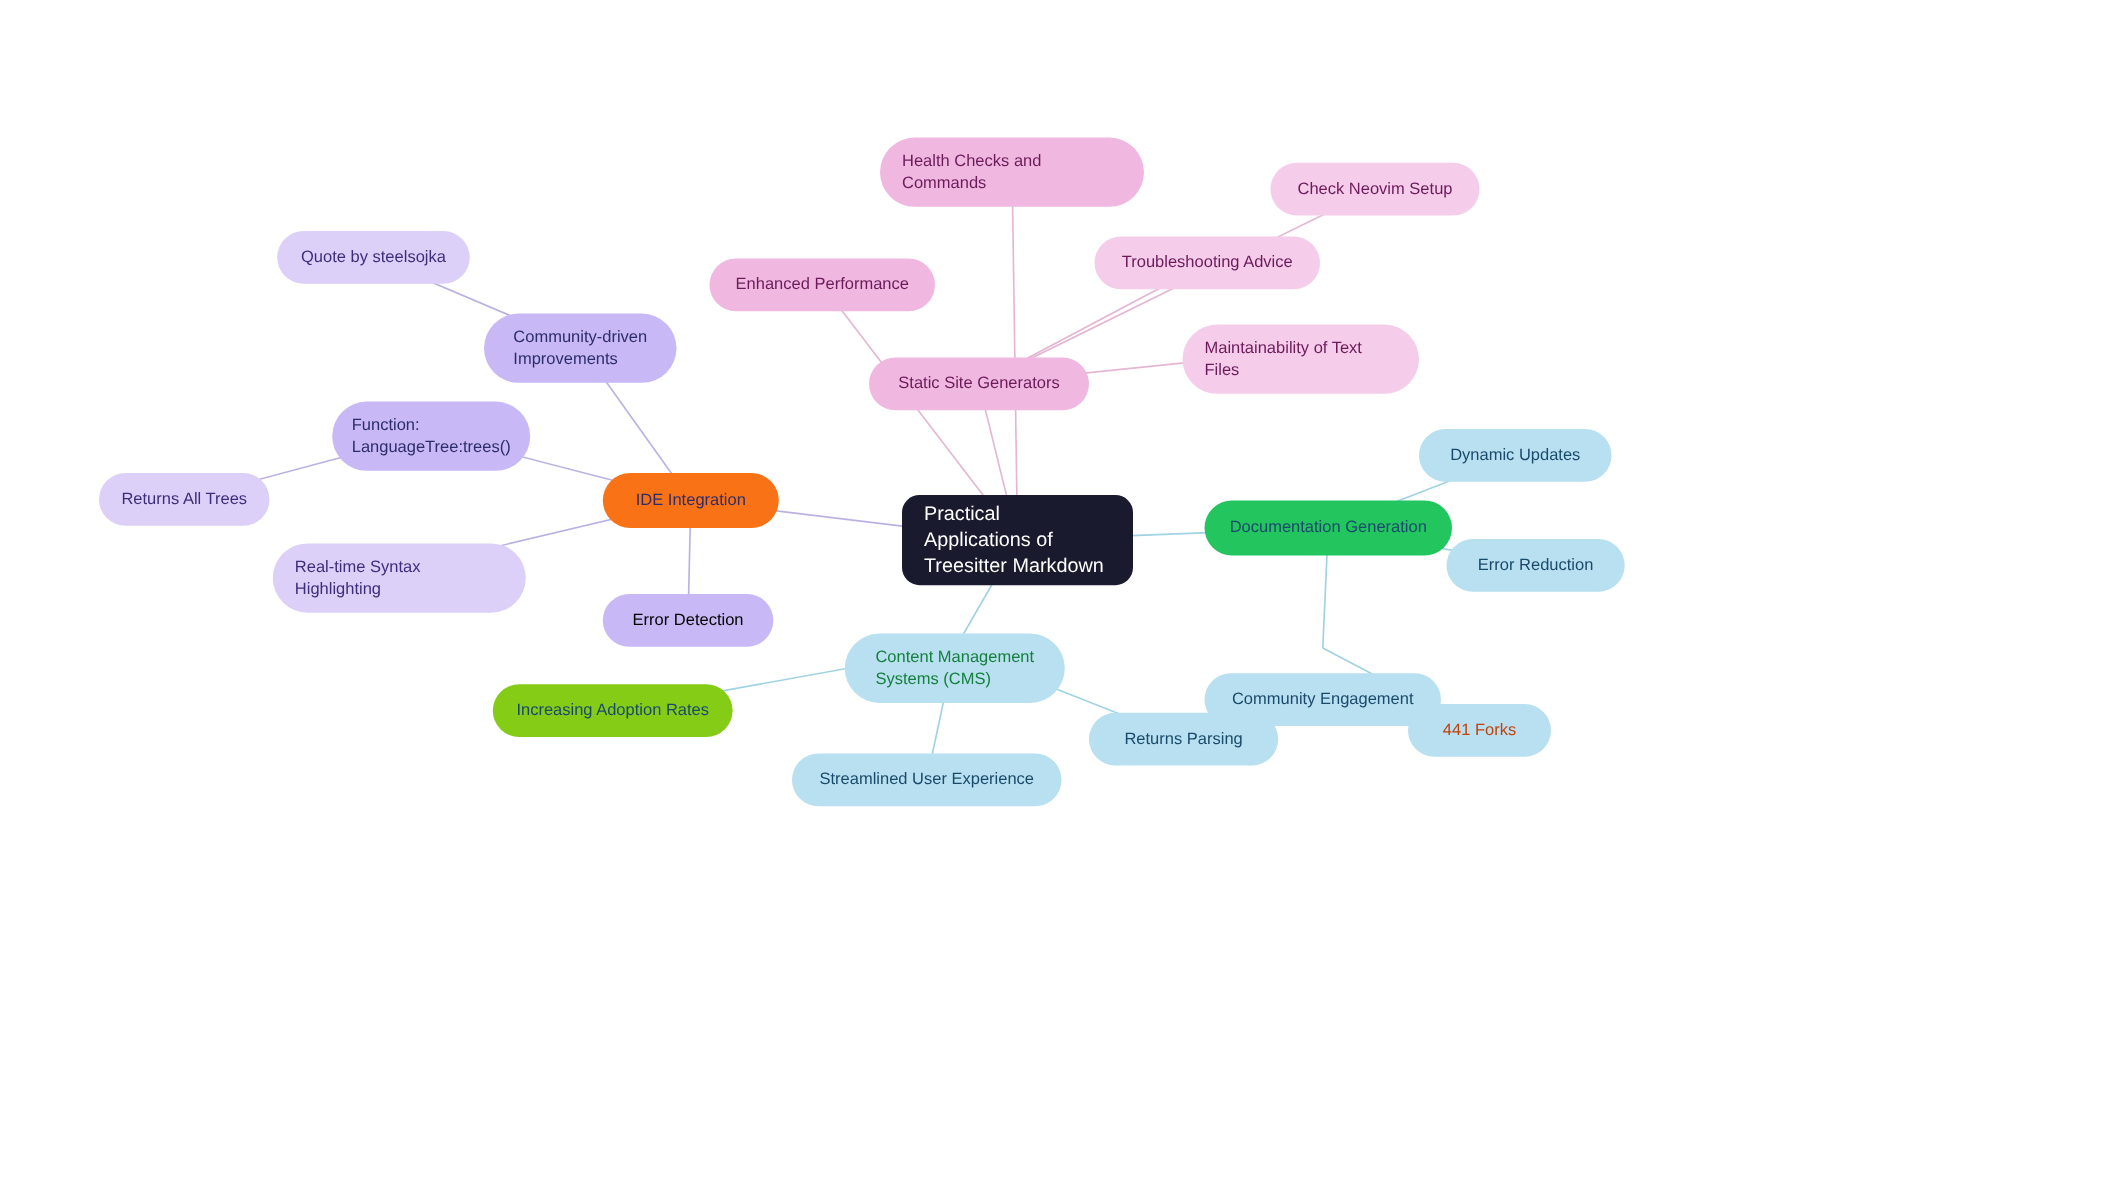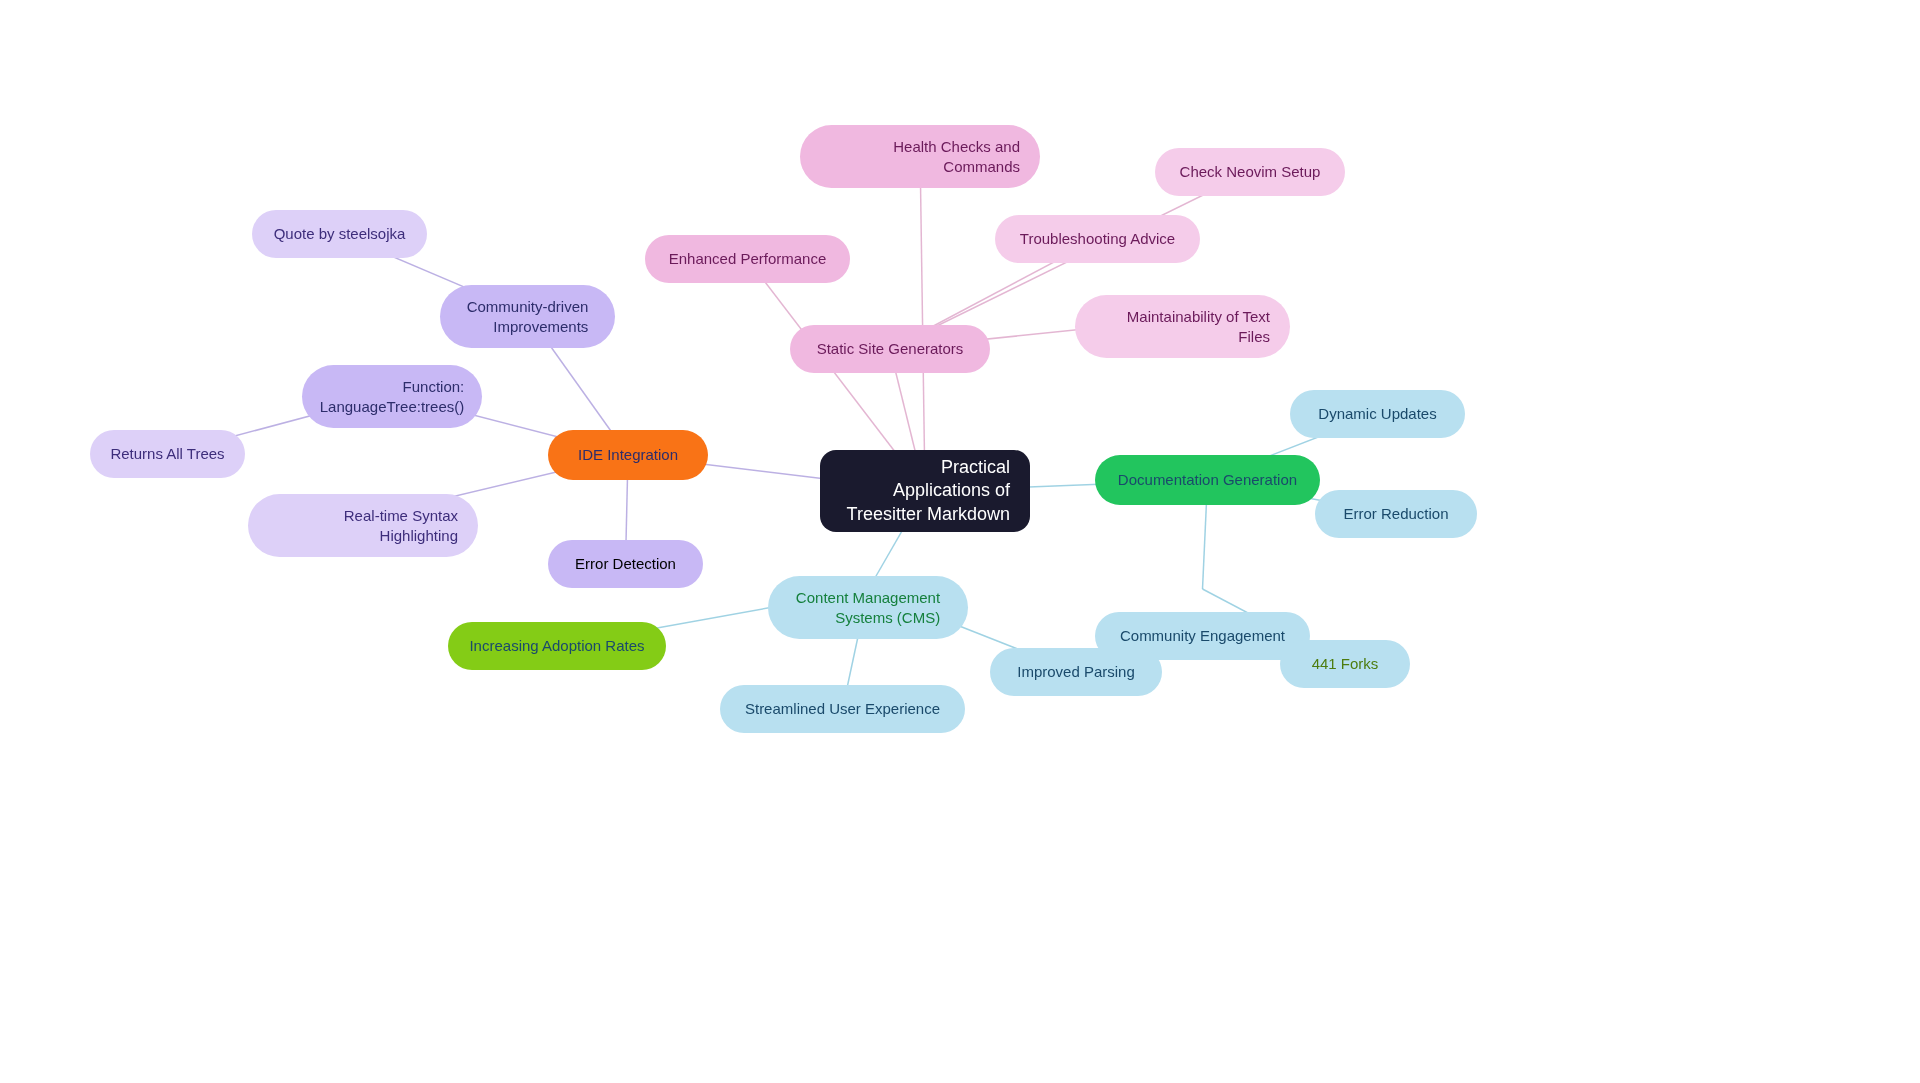--- a/index.html
+++ b/index.html
@@ -23,21 +23,21 @@
       height: 1083px;
       pointer-events: none;
       z-index: 1;
     }
     .node {
       position: absolute;
       border-radius: 50px;
       display: flex;
       align-items: center;
       justify-content: center;
-      text-align: right;
+      text-align: left;
       font-size: 15px;
       line-height: 1.3;
       z-index: 2;
       padding: 12px 20px;
       cursor: pointer;
     }
     .node-center {
       background: #1a1a2e;
       color: #ffffff;
       font-size: 16px;
@@ -87,19 +87,19 @@
       <div class="node" style="left: 800px; top: 125px; width: 240px; min-height: 48px; background-color: rgb(240, 184, 224); color: rgb(107, 26, 90);">Health Checks and Commands</div>
       <div class="node" style="left: 645px; top: 235px; width: 205px; min-height: 48px; background-color: rgb(240, 184, 224); color: rgb(107, 26, 90);">Enhanced Performance</div>
       <div class="node" style="left: 790px; top: 325px; width: 200px; min-height: 48px; background-color: rgb(240, 184, 224); color: rgb(107, 26, 90);">Static Site Generators</div>
       <div class="node" style="left: 995px; top: 215px; width: 205px; min-height: 48px; background-color: rgb(245, 204, 234); color: rgb(107, 26, 90);">Troubleshooting Advice</div>
       <div class="node" style="left: 1155px; top: 148px; width: 190px; min-height: 48px; background-color: rgb(245, 204, 234); color: rgb(107, 26, 90);">Check Neovim Setup</div>
       <div class="node" style="left: 1075px; top: 295px; width: 215px; min-height: 48px; background-color: rgb(245, 204, 234); color: rgb(107, 26, 90);">Maintainability of Text Files</div>
       <div class="node" style="left: 1095px; top: 455px; width: 225px; min-height: 50px; background-color: #22c55e; color: rgb(26, 74, 107);">Documentation Generation</div>
       <div class="node" style="left: 1290px; top: 390px; width: 175px; min-height: 48px; background-color: rgb(184, 224, 240); color: rgb(26, 74, 107);">Dynamic Updates</div>
       <div class="node" style="left: 1315px; top: 490px; width: 162px; min-height: 48px; background-color: rgb(184, 224, 240); color: rgb(26, 74, 107);">Error Reduction</div>
       <div class="node" style="left: 1095px; top: 565px; width: 215px; min-height: 48px; background-color: rgb(184, 224, 240); color: rgb(26, 74, 107); margin-top: 47px;">Community Engagement</div>
-      <div class="node" style="left: 990px; top: 648px; width: 172px; min-height: 48px; background-color: rgb(184, 224, 240); color: rgb(26, 74, 107);">Improved Parsing</div>
-      <div class="node" style="left: 1280px; top: 640px; width: 130px; min-height: 48px; background-color: rgb(184, 224, 240); color: #4d7c0f;">441 Forks</div>
+      <div class="node" style="left: 990px; top: 648px; width: 172px; min-height: 48px; background-color: rgb(184, 224, 240); color: rgb(26, 74, 107);">Returns Parsing</div>
+      <div class="node" style="left: 1280px; top: 640px; width: 130px; min-height: 48px; background-color: rgb(184, 224, 240); color: #c2410c;">441 Forks</div>
       <div class="node" style="left: 768px; top: 560px; width: 200px; min-height: 60px; background-color: rgb(184, 224, 240); color: #15803d; margin-top: 16px;">Content Management<br>Systems (CMS)</div>
       <div class="node" style="left: 720px; top: 685px; width: 245px; min-height: 48px; background-color: rgb(184, 224, 240); color: rgb(26, 74, 107);">Streamlined User Experience</div>
       <div class="node" style="left: 448px; top: 622px; width: 218px; min-height: 48px; background-color: #84cc16; color: rgb(26, 74, 107);">Increasing Adoption Rates</div>
     </div>
 </div>
 
 </body></html>

